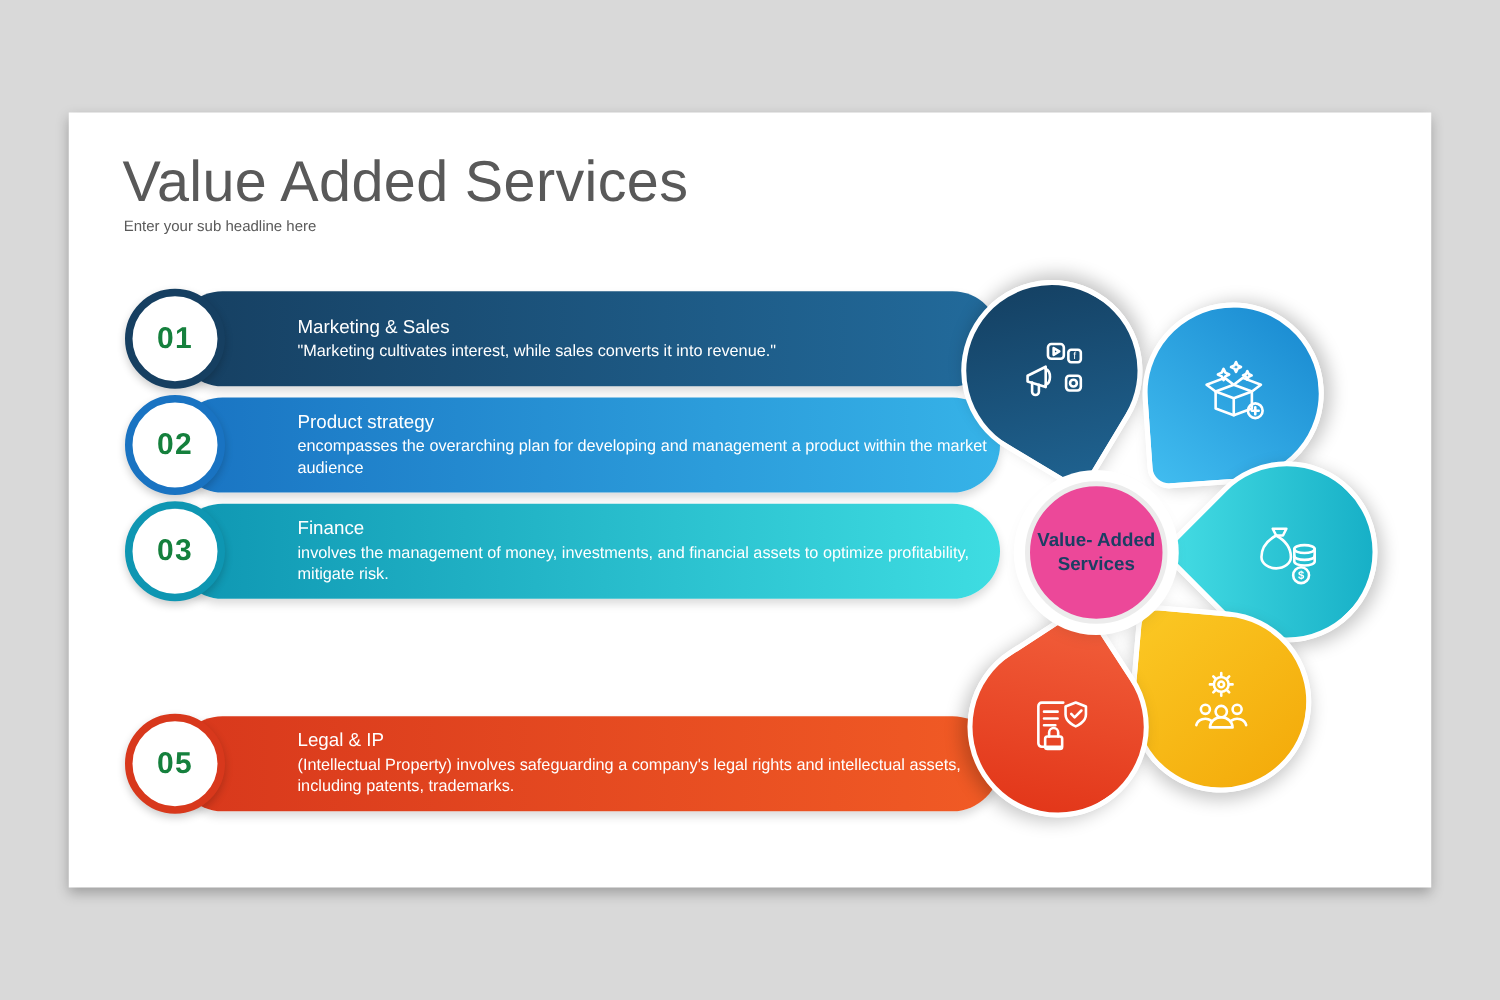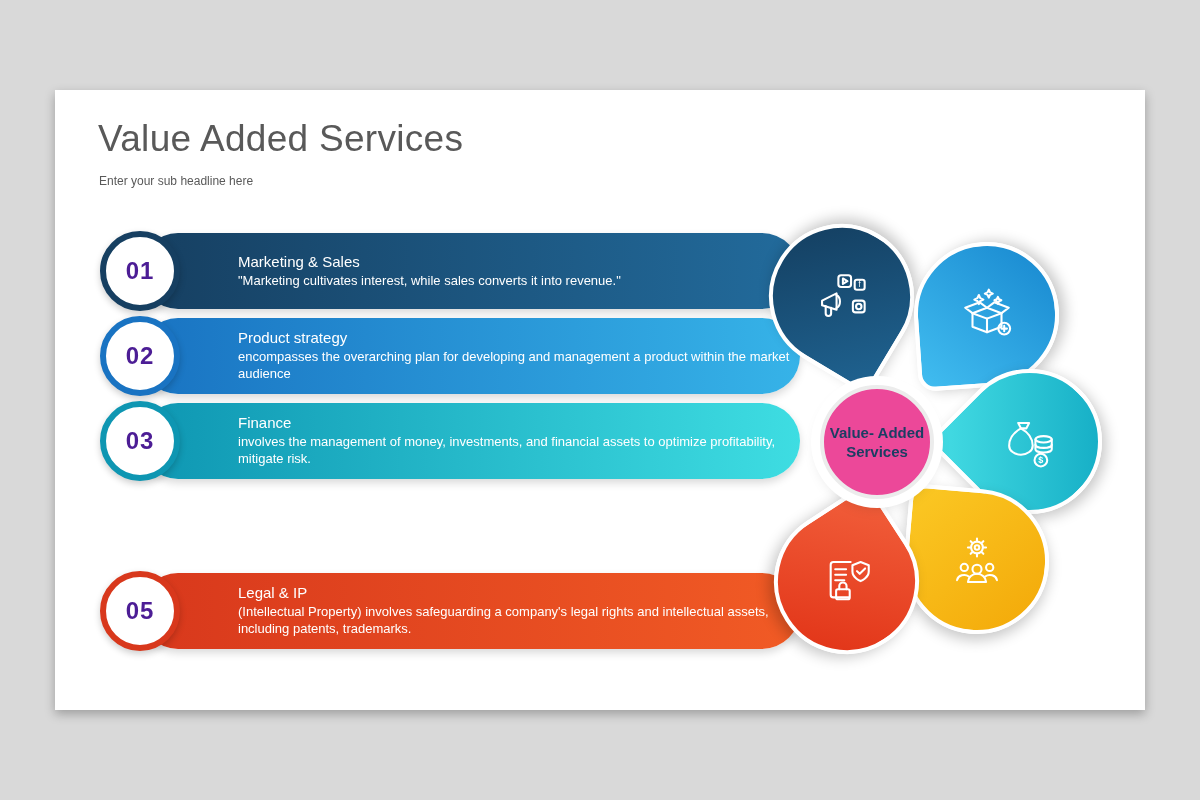--- a/index.html
+++ b/index.html
@@ -1,32 +1,32 @@
 <!DOCTYPE html>
 <html><head>
 <meta charset="utf-8">
 <style>
   * { margin:0; padding:0; box-sizing:border-box; }
   html,body { width:1200px; height:800px; font-family:"Liberation Sans", sans-serif; }
   .stage { position:relative; width:1200px; height:800px; background:#d9d9d9; overflow:hidden; }
   .card { position:absolute; left:55px; top:90px; width:1090px; height:620px; background:#ffffff;
           box-shadow:0 4px 10px rgba(0,0,0,.28); }
-  .title { position:absolute; left:43px; top:28px; font-size:37px; font-weight:400; color:#595959; letter-spacing:.3px; }
+  .title { position:absolute; left:43px; top:28px; font-size:46px; font-weight:400; color:#595959; letter-spacing:.3px; }
   .subtitle { position:absolute; left:44px; top:84px; font-size:12px; color:#595959; }
 
   .row { position:absolute; left:45px; width:700px; height:78px; }
   .bar { position:absolute; left:40px; top:1px; width:660px; height:76px; border-radius:38px;
          display:flex; align-items:center; box-shadow:0 4px 8px rgba(0,0,0,.15); z-index:1; }
   .bar-text { margin-left:98px; width:560px; color:#fff; }
   .bar-title { font-size:15px; font-weight:normal; margin-bottom:3px; }
   .bar-desc { font-size:13px; line-height:1.28; }
   .num-circle { position:absolute; left:0; top:-1px; width:80px; height:80px; border-radius:50%;
                 background:#fff; border:6px solid #333; display:flex; align-items:center; justify-content:center;
                 box-shadow:0 3px 7px rgba(0,0,0,.2); z-index:2; }
-  .num-circle span { font-size:24px; font-weight:bold; color:#4c1d95; letter-spacing:1px; }
+  .num-circle span { font-size:24px; font-weight:bold; color:#15803d; letter-spacing:1px; }
 
   .petal { position:absolute; width:145px; height:145px; border-radius:12% 50% 50% 50%;
            border:4px solid #fff; box-shadow:0 6px 14px rgba(0,0,0,.22); z-index:3; }
   .icon { position:absolute; width:60px; height:60px; z-index:5; display:flex; align-items:center; justify-content:center; }
   .icon svg { width:58px; height:58px; }
 
   .center-circle { position:absolute; left:765px; top:295px; width:114px; height:114px; border-radius:50%;
                    background:#ec4899; border:4px solid #ececec;
                    box-shadow:0 0 0 9px #ffffff, 0 6px 16px rgba(0,0,0,.18);
                    z-index:6; display:flex; align-items:center; justify-content:center; text-align:center; }

